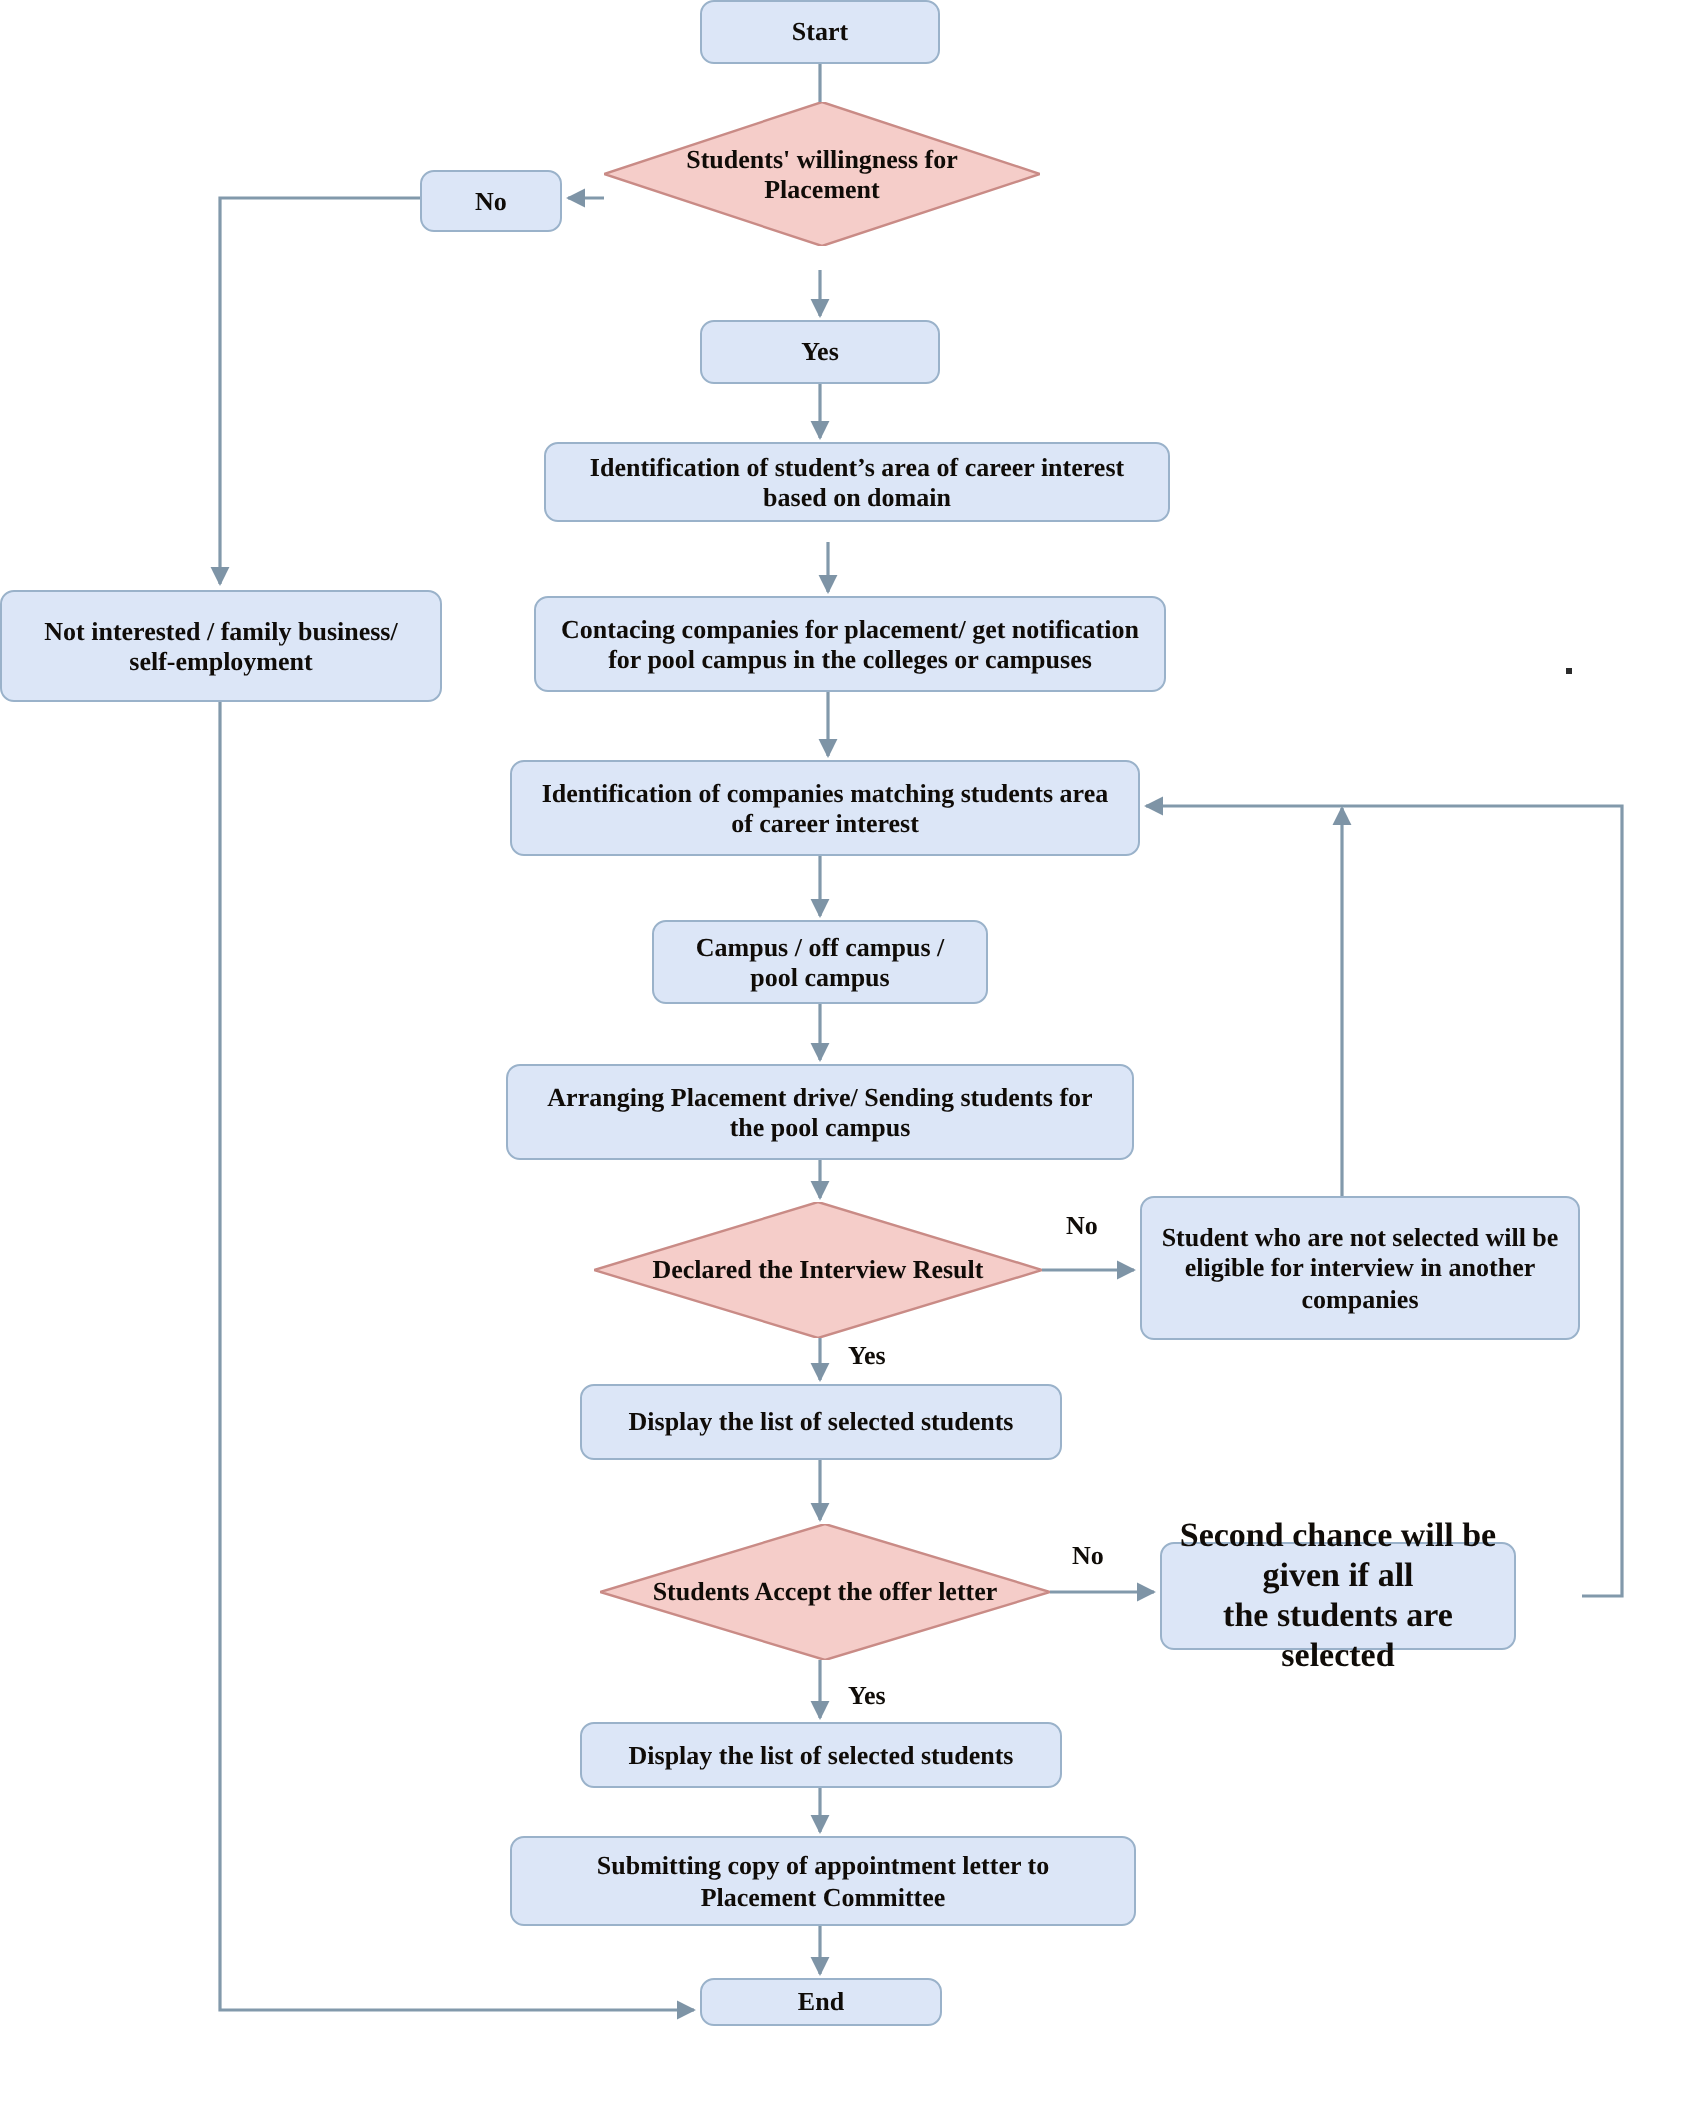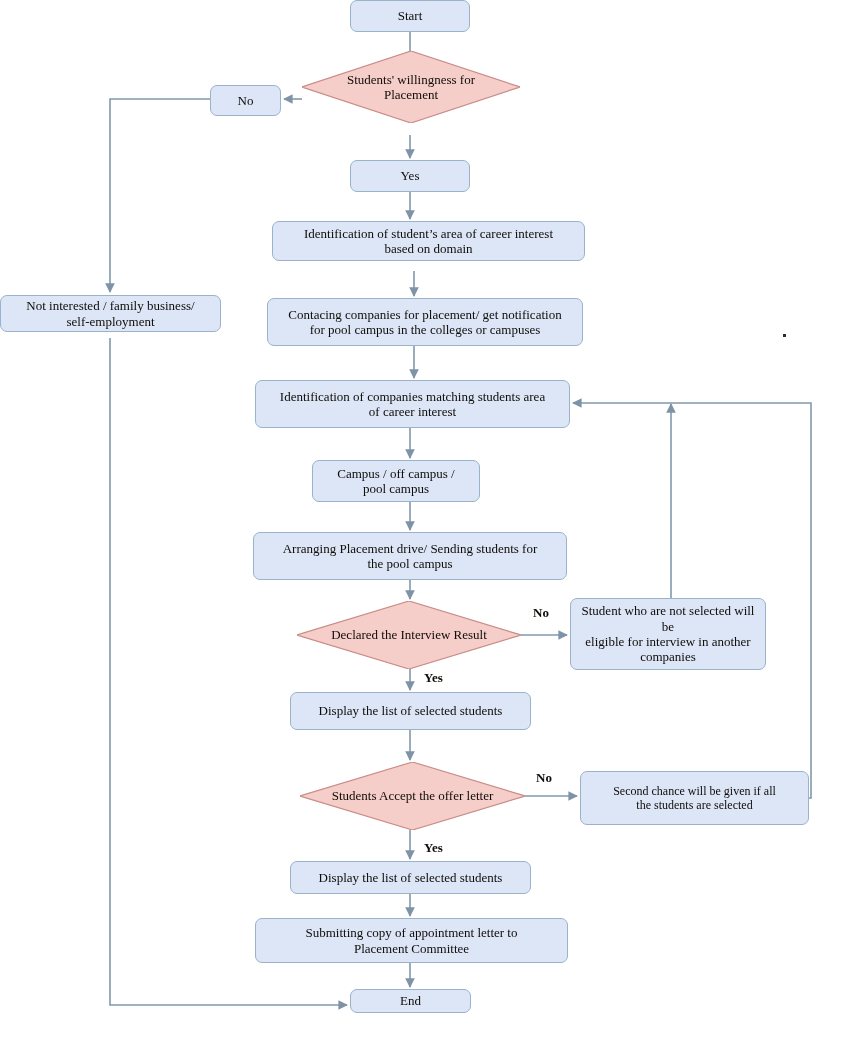--- a/index.html
+++ b/index.html
@@ -26,21 +26,21 @@
     height: 1064px;
     pointer-events: none;
   }
   .node {
     position: absolute;
     box-sizing: border-box;
     display: flex;
     align-items: center;
     justify-content: center;
     text-align: center;
-    font-weight: normal;
+    font-weight: bold;
     color: #100c08;
     line-height: 1.18;
   }
   .proc {
     background: #dce6f7;
     border: 1px solid #9ab2ca;
     border-radius: 7px;
     box-shadow: 0 0 0 0 rgba(0,0,0,0);
   }
   .proc .txt {
@@ -146,75 +146,75 @@
   </div>
 
   <div class="node proc" style="left:210px; top:85px; width:71px; height:31px; font-size:13px;">
     <span class="txt">No</span>
   </div>
 
   <div class="node proc" style="left:350px; top:160px; width:120px; height:32px; font-size:13px;">
     <span class="txt">Yes</span>
   </div>
 
-  <div class="node proc" style="left:0px; top:295px; width:221px; height:37px; font-size:13px;">
+  <div class="node proc" style="left:0px; top:295px; width:221px; height:56px; font-size:13px;">
     <span class="txt">Not interested / family business/
 self-employment</span>
   </div>
 
   <div class="node proc" style="left:272px; top:221px; width:313px; height:40px; font-size:13px;">
     <span class="txt">Identification of student’s area of career interest
 based on domain</span>
   </div>
 
   <div class="node proc" style="left:267px; top:298px; width:316px; height:48px; font-size:13px;">
     <span class="txt">Contacing companies for placement/ get notification
 for pool campus in the colleges or campuses</span>
   </div>
 
   <div class="node proc" style="left:255px; top:380px; width:315px; height:48px; font-size:13px;">
     <span class="txt">Identification of companies matching students area
 of career interest</span>
   </div>
 
-  <div class="node proc" style="left:312px; top:460px; width:168px; height:42px; font-size:13px;">
+  <div class="node proc" style="left:326px; top:460px; width:168px; height:42px; font-size:13px;">
     <span class="txt">Campus / off campus /
 pool campus</span>
   </div>
 
   <div class="node proc" style="left:253px; top:532px; width:314px; height:48px; font-size:13px;">
     <span class="txt">Arranging Placement drive/ Sending students for
 the pool campus</span>
   </div>
 
   <div class="node decision" style="left:297px; top:601px; width:224px; height:68px; font-size:13px;">
     <svg class="dshape" viewBox="0 0 224 68" preserveAspectRatio="none">
       <polygon points="112,0 224,34 112,68 0,34" fill="#f5cdc9" stroke="#c98b86" stroke-width="1.2"></polygon>
     </svg>
     <span class="txt">Declared the Interview Result</span>
   </div>
 
-  <div class="node proc" style="left:570px; top:598px; width:196px; height:72px; font-size:13px;">
+  <div class="node proc" style="left:570px; top:598px; width:220px; height:72px; font-size:13px;">
     <span class="txt">Student who are not selected will be
 eligible for interview in another
 companies</span>
   </div>
 
   <div class="node proc" style="left:290px; top:692px; width:241px; height:38px; font-size:13px;">
     <span class="txt">Display the list of selected students</span>
   </div>
 
   <div class="node decision" style="left:300px; top:762px; width:225px; height:68px; font-size:13px;">
     <svg class="dshape" viewBox="0 0 225 68" preserveAspectRatio="none">
       <polygon points="112.5,0 225,34 112.5,68 0,34" fill="#f5cdc9" stroke="#c98b86" stroke-width="1.2"></polygon>
     </svg>
     <span class="txt">Students Accept the offer letter</span>
   </div>
 
-  <div class="node proc" style="left:580px; top:771px; width:229px; height:54px; font-size:12px;">
+  <div class="node proc" style="left:580px; top:771px; width:178px; height:54px; font-size:17px;">
     <span class="txt">Second chance will be given if all
 the students are selected</span>
   </div>
 
   <div class="node proc" style="left:290px; top:861px; width:241px; height:33px; font-size:13px;">
     <span class="txt">Display the list of selected students</span>
   </div>
 
   <div class="node proc" style="left:255px; top:918px; width:313px; height:45px; font-size:13px;">
     <span class="txt">Submitting copy of appointment letter to

